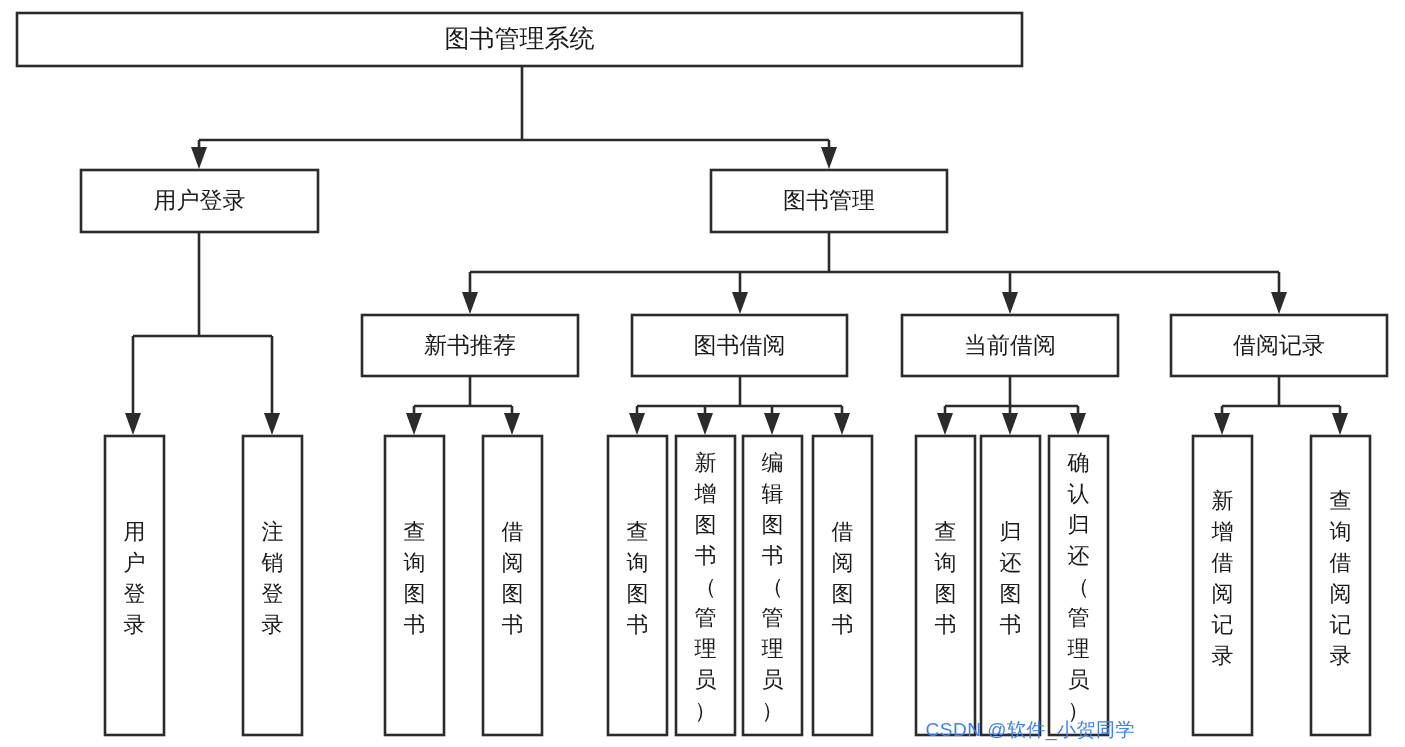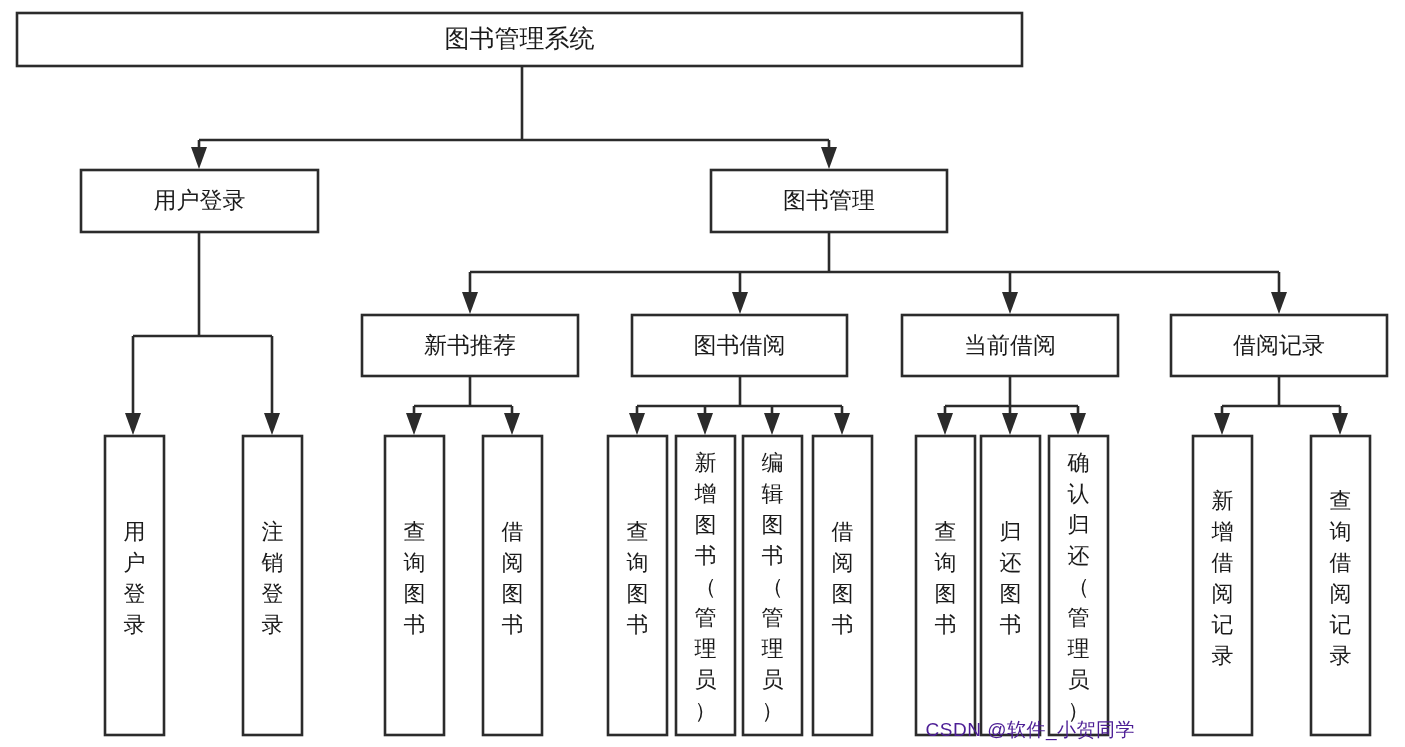--- a/index.html
+++ b/index.html
@@ -55,21 +55,21 @@
     stroke-linecap: butt;
   }
   .arrow-head {
     fill: #2b2b2b;
     stroke: none;
   }
   .watermark {
     position: absolute;
     right: 8px;
     bottom: 4px;
-    color: #4c1d95;
+    color: #3b82f6;
     font-size: 19px;
     font-family: "Liberation Sans", "DejaVu Sans", sans-serif;
     letter-spacing: 0.5px;
     white-space: nowrap;
     pointer-events: none;
   }
 </style>
 </head>
 <body>
 

